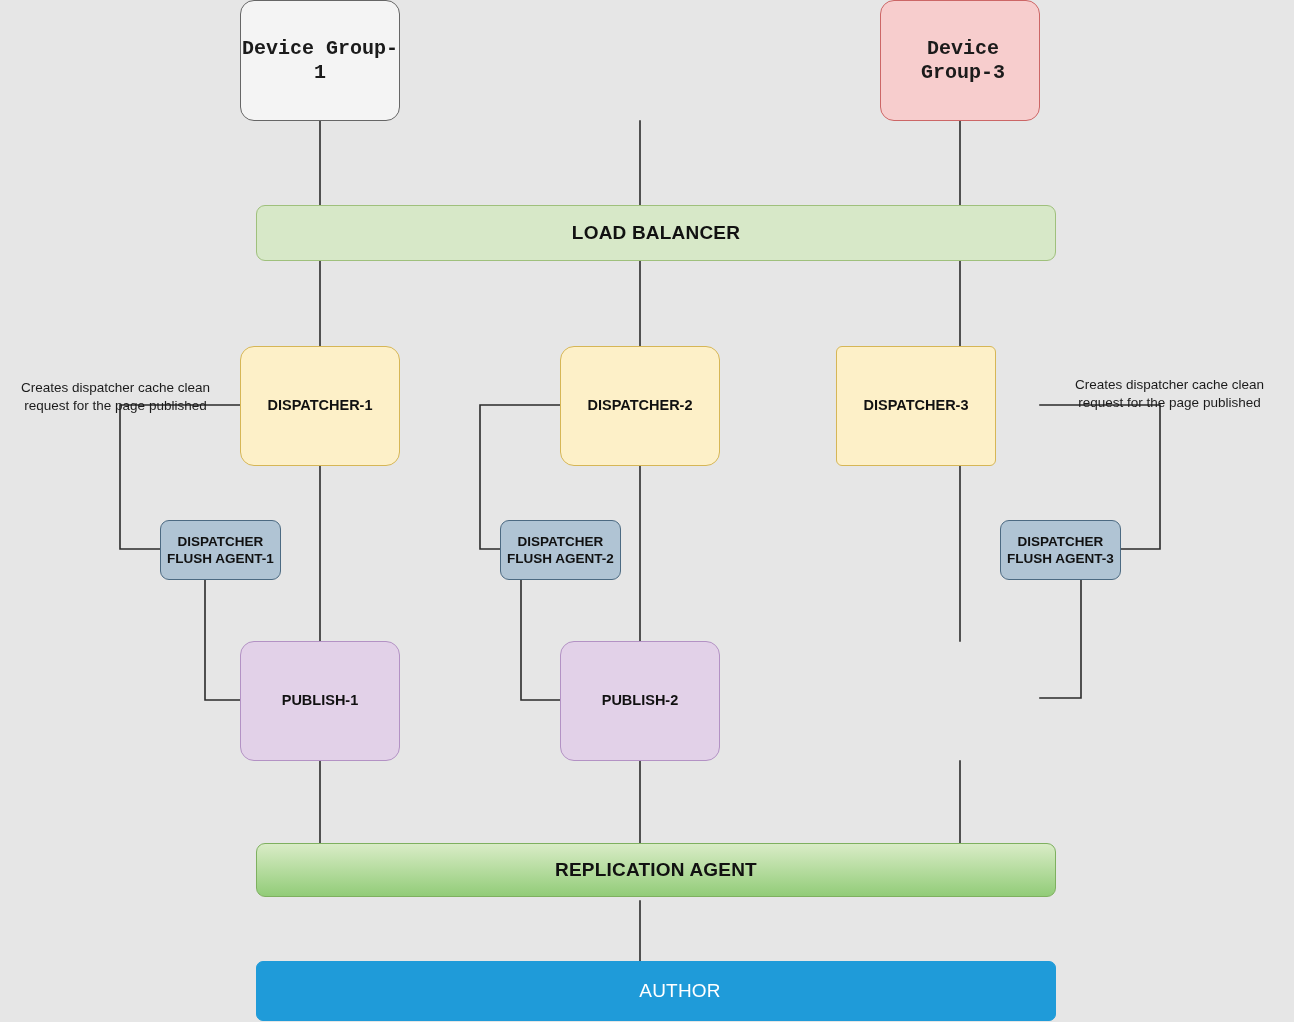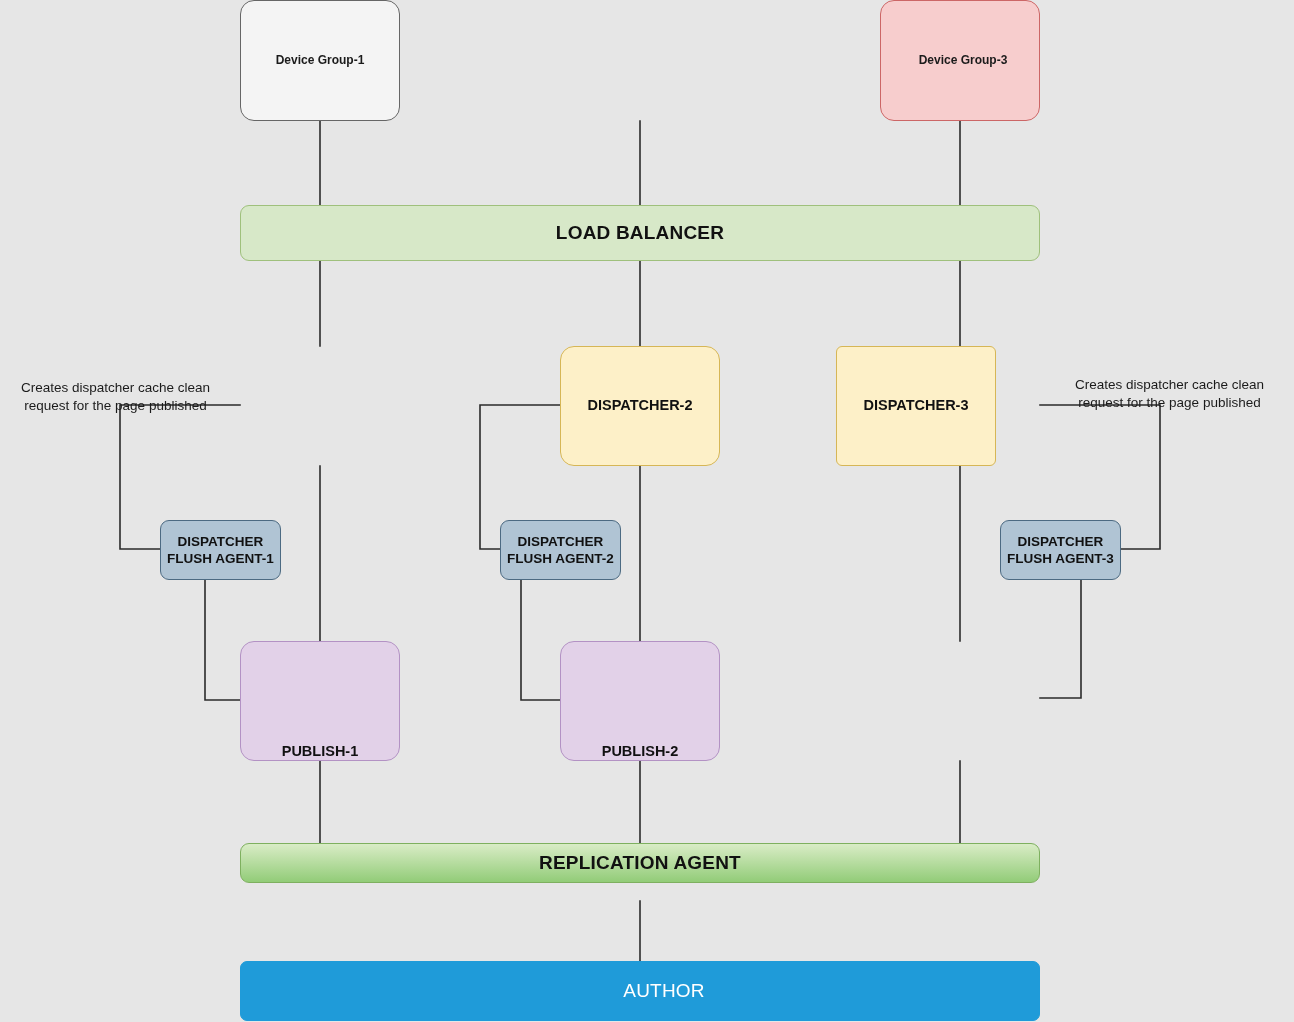--- a/index.html
+++ b/index.html
@@ -41,36 +41,38 @@
   .node-label {
     display: block;
     white-space: pre-line;
   }
 
   
   .device-group {
     border-radius: 14px;
     border-width: 1px;
     border-style: solid;
-    font-size: 12px;
+    font-size: 20px;
     font-weight: bold;
     color: #1b1b1b;
+    font-family: Liberation Mono, monospace;
   }
   .dg-1 { background: #f4f4f4; border-color: #666666; }
   .dg-2 { background: #fce4cb; border-color: #c8903a; }
   .dg-3 { background: #f7cdcd; border-color: #c66; padding-left: 6px; }
 
   
   .bar-node {
     border-radius: 9px;
     border-width: 1px;
     border-style: solid;
     font-size: 19px;
     font-weight: bold;
     letter-spacing: 0.2px;
+    margin-left: 16px;
   }
   .bar-load-balancer {
     background: #d7e8c8;
     border-color: #9fc07c;
     color: #111111;
   }
   .bar-replication {
     background: linear-gradient(to bottom, #d9ecc6 0%, #92cc78 100%);
     border-color: #7eb05f;
     color: #111111;
@@ -106,21 +108,20 @@
   }
 
   
   .publish {
     background: #e2d1e8;
     border: 1px solid #b392c4;
     border-radius: 14px;
     font-size: 14.5px;
     font-weight: bold;
     color: #111111;
-    align-items: flex-end;
   }
 
   
   .annotation {
     position: absolute;
     font-size: 13.5px;
     color: #1b1b1b;
     text-align: center;
     line-height: 1.32;
     white-space: pre-line;
@@ -172,20 +173,23 @@
 
 
   <div class="node device-group dg-3" style="left:880px; top:0px; width:160px; height:121px;">
     <span class="node-label">Device Group-3</span>
   </div>
 
   <div class="node bar-node bar-load-balancer" style="left:240px; top:205px; width:800px; height:56px;">
     <span class="node-label">LOAD BALANCER</span>
   </div>
 
+  <div class="node dispatcher" style="left:240px; top:346px; width:160px; height:120px;">
+    <span class="node-label">DISPATCHER-1</span>
+  </div>
 
   <div class="node dispatcher" style="left:560px; top:346px; width:160px; height:120px;">
     <span class="node-label">DISPATCHER-2</span>
   </div>
 
   <div class="node dispatcher" style="left:836px; top:346px; width:160px; height:120px;border-radius:6px;">
     <span class="node-label">DISPATCHER-3</span>
   </div>
 
   <div class="annotation" style="left:8px; top:361px; width:215px;">
@@ -215,21 +219,21 @@
 
   <div class="node publish" style="left:240px; top:641px; width:160px; height:120px;">
     <span class="node-label">PUBLISH-1</span>
   </div>
 
   <div class="node publish" style="left:560px; top:641px; width:160px; height:120px;">
     <span class="node-label">PUBLISH-2</span>
   </div>
 
 
-  <div class="node bar-node bar-replication" style="left:240px; top:843px; width:800px; height:40px;">
+  <div class="node bar-node bar-replication" style="left:240px; top:843px; width:800px; height:54px;">
     <span class="node-label">REPLICATION AGENT</span>
   </div>
 
   <div class="node bar-node bar-author" style="left:240px; top:961px; width:800px; height:60px;padding-left:48px;">
     <span class="node-label">AUTHOR</span>
   </div>
 
 </div>
 
 </body></html>

